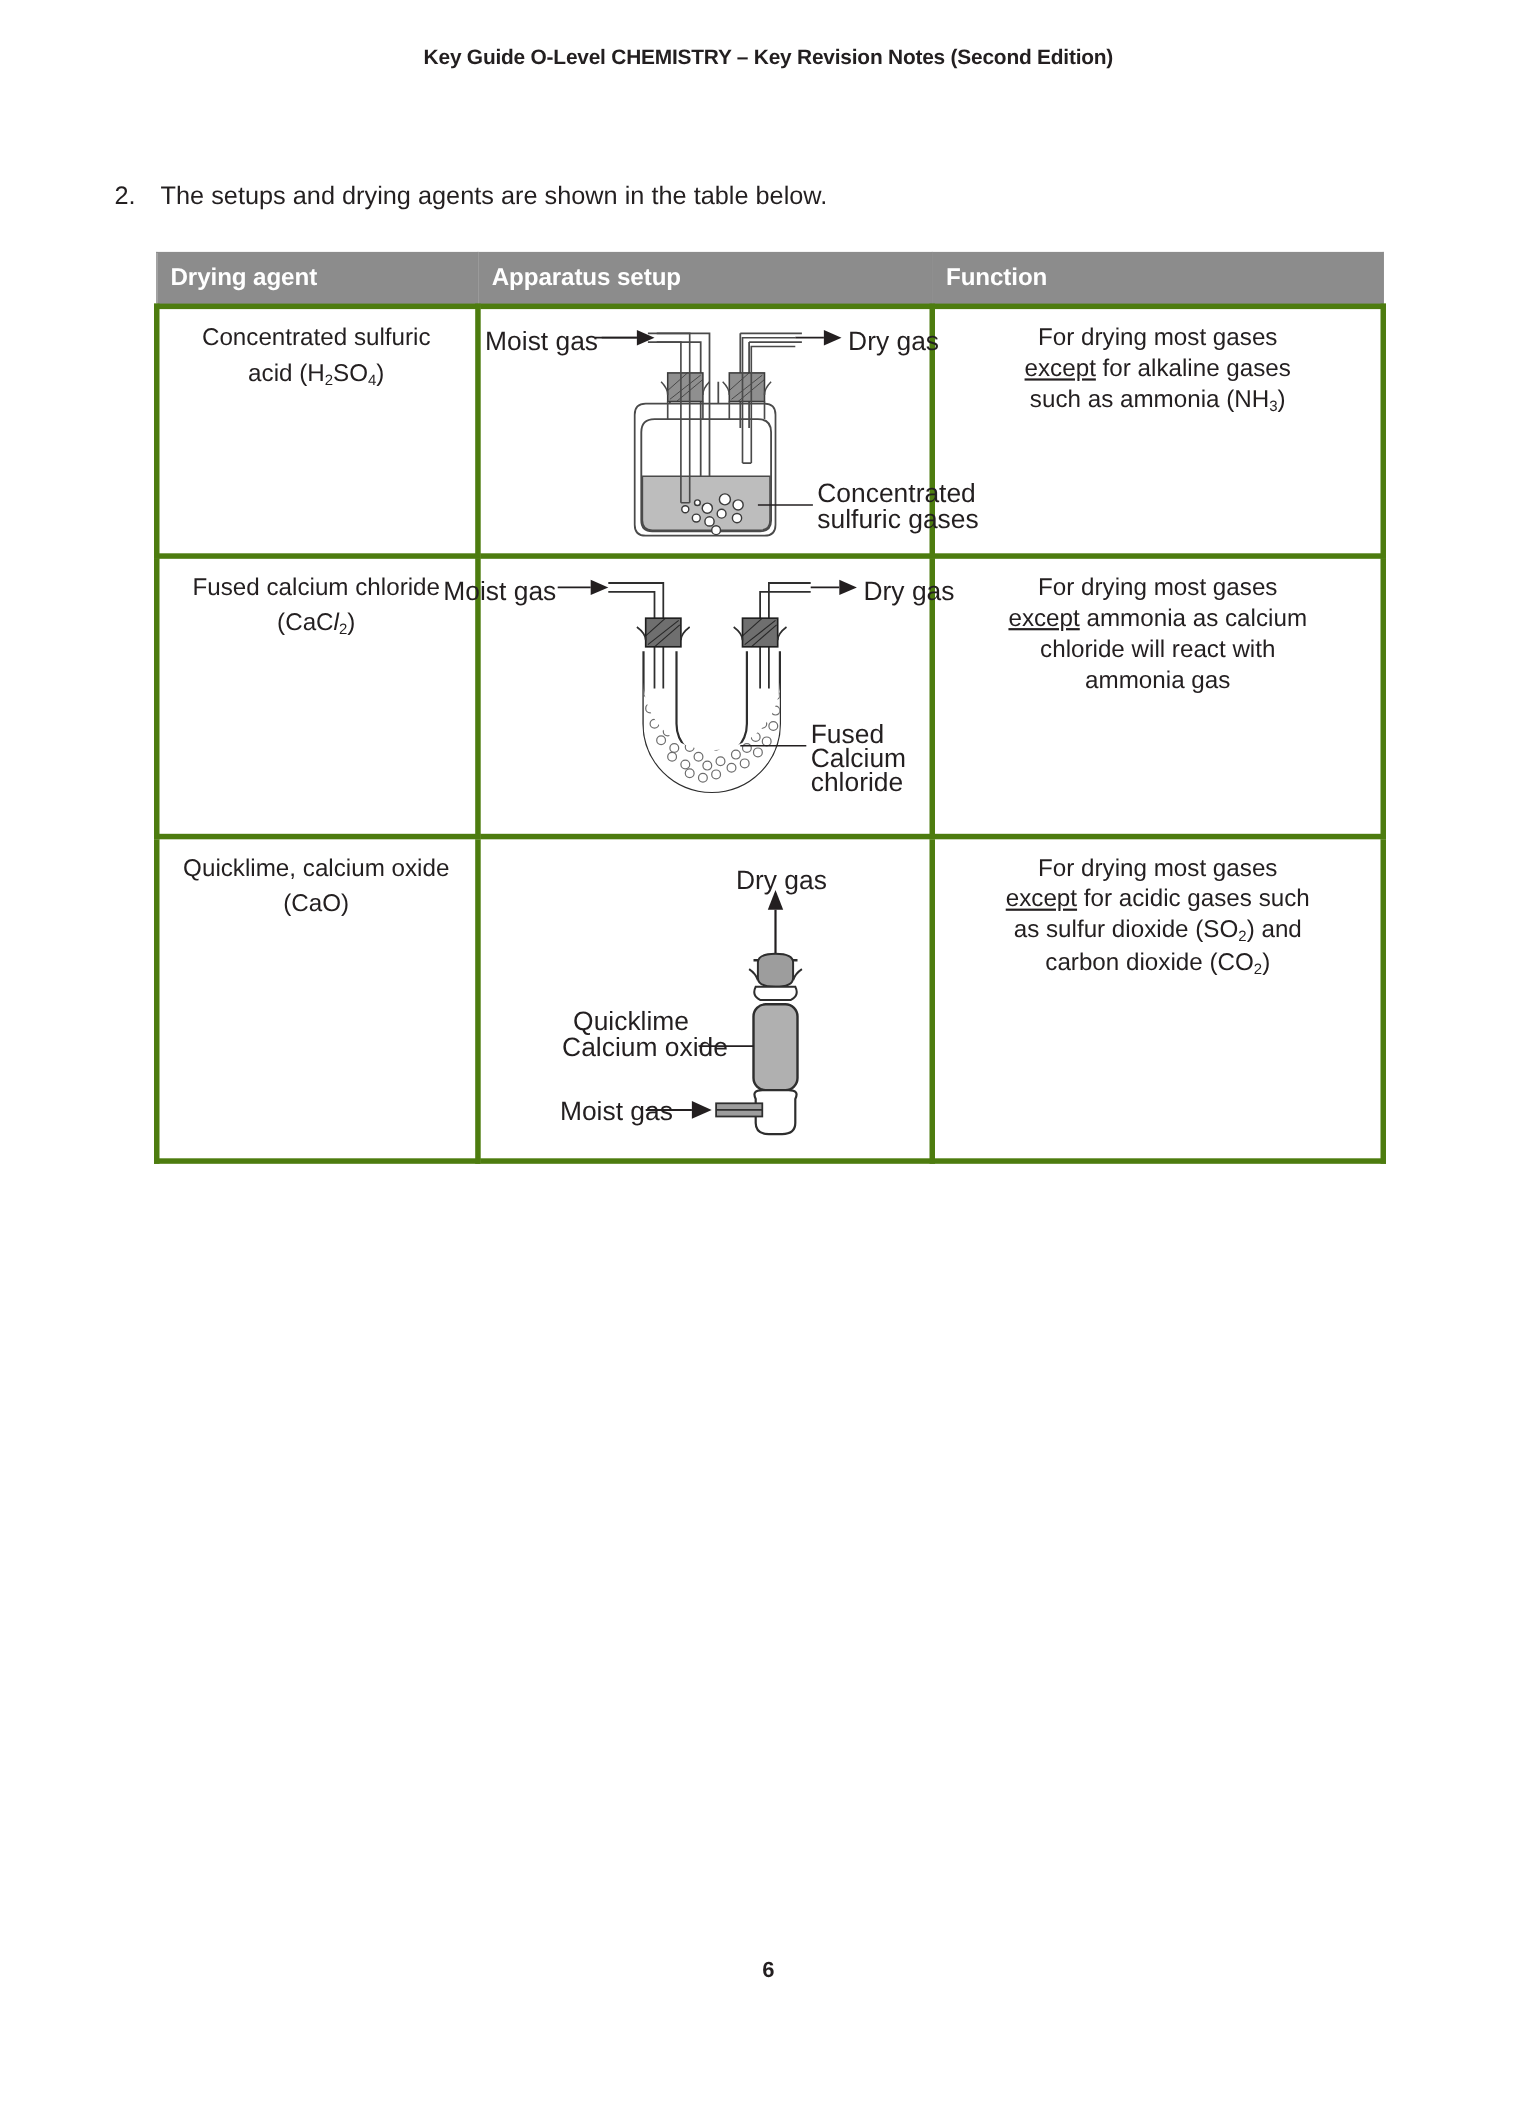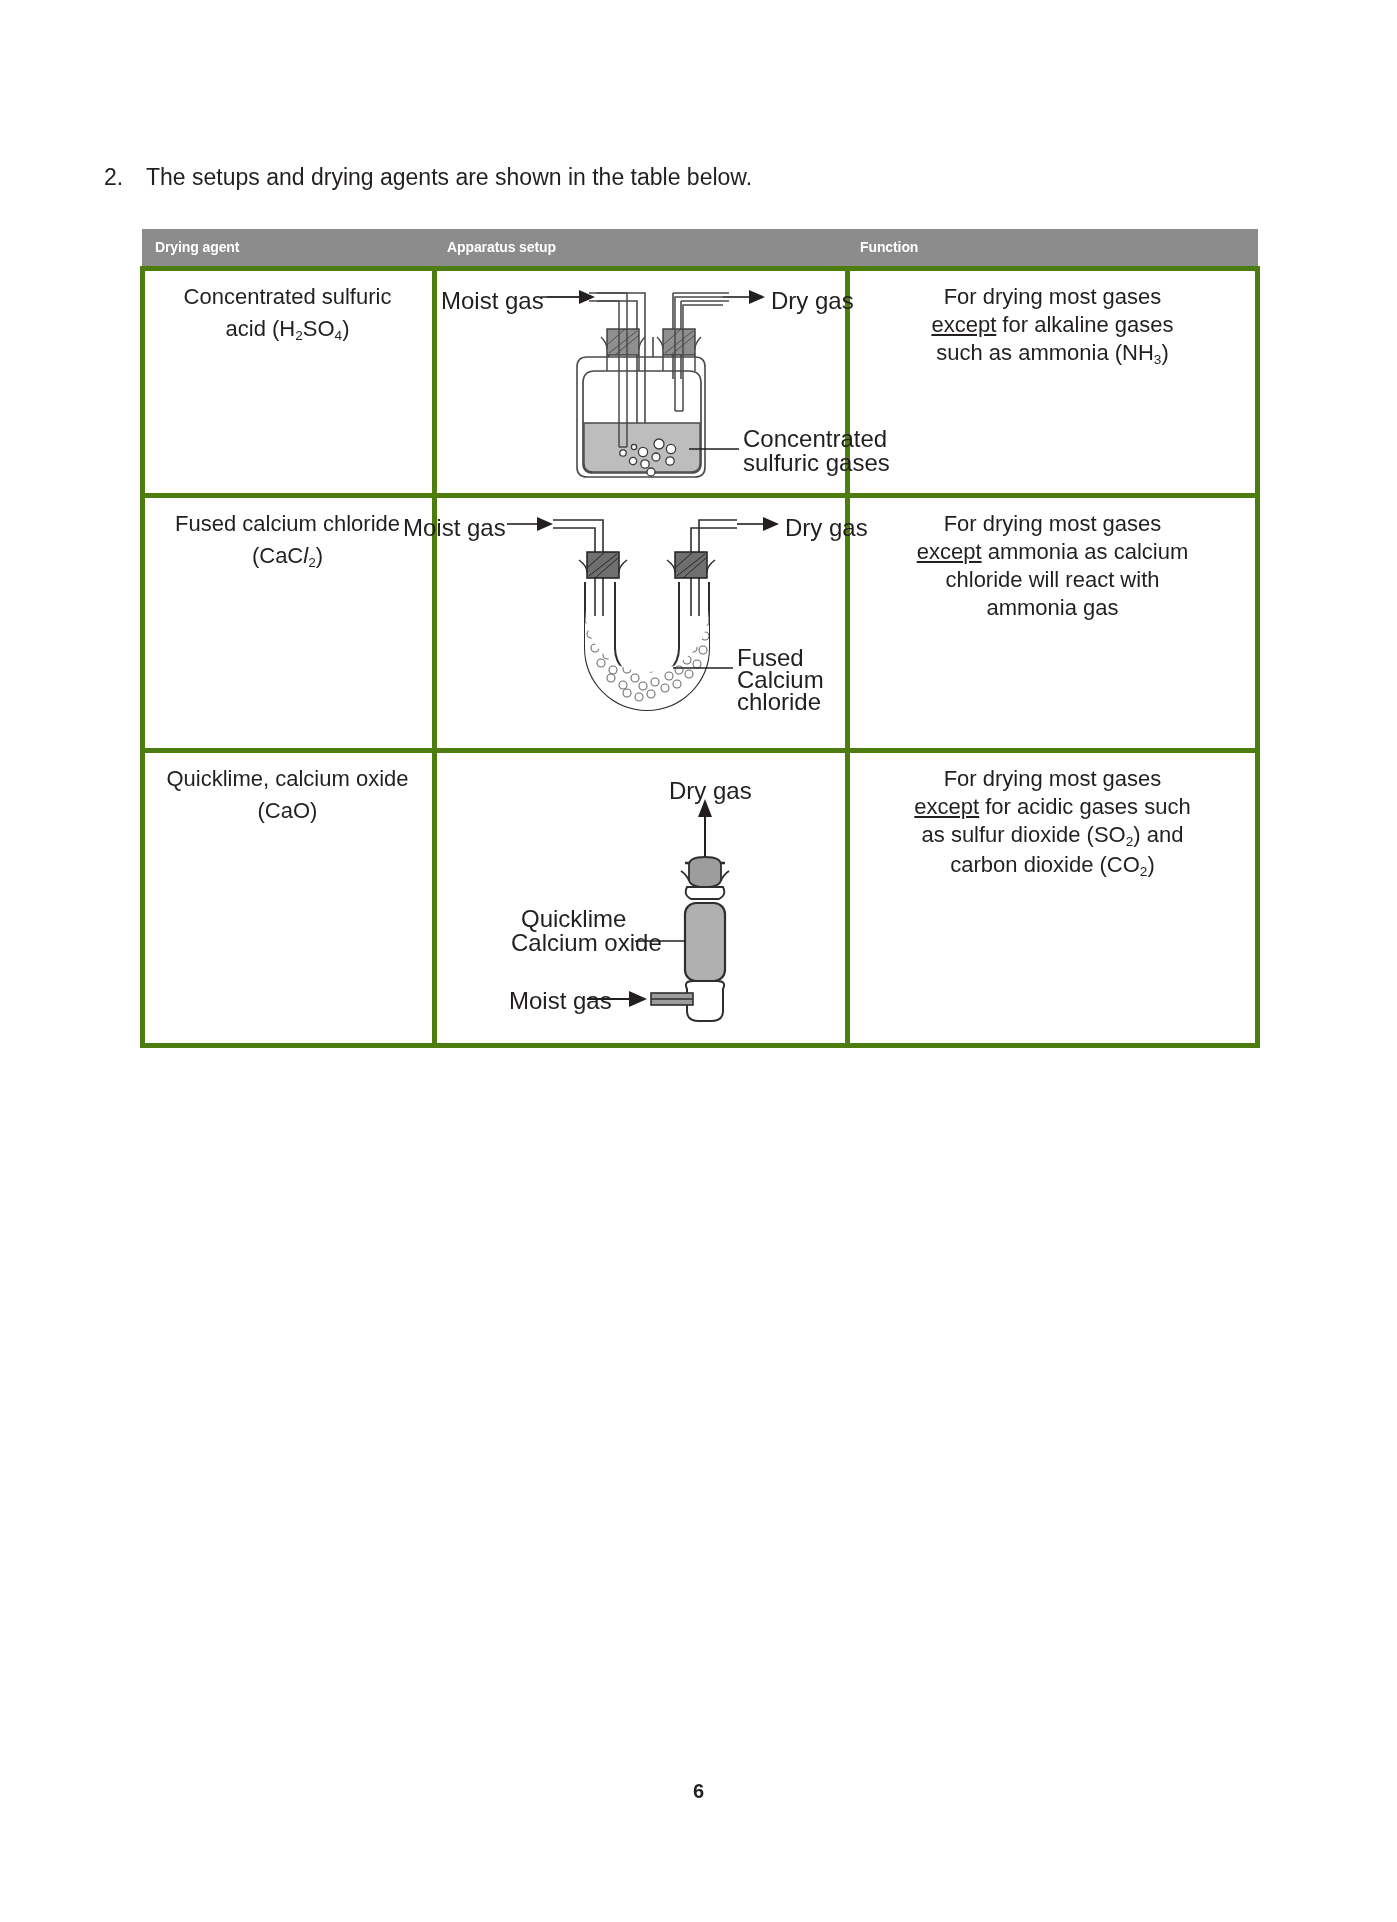--- a/index.html
+++ b/index.html
@@ -40,21 +40,21 @@
   .tbl td,.tbl th{
     border:5px solid #4d7c0f;
     vertical-align:top;
     padding:0;
     text-align:center;
   }
   .tbl thead th{
     background:#8c8c8c;
     border:1px solid #8c8c8c;
     color:#ffffff;
-    font-size:14px;font-weight:bold;
+    font-size:22px;font-weight:bold;
     text-align:left;
     padding:9px 0 11px 12px;
     letter-spacing:-0.1px;
   }
   .col-agent{width:292px;}
   .col-setup{width:413px;}
   .col-func{width:410px;}
 
   .cell-pad{padding:12px 14px 14px 12px;font-size:22px;line-height:1.28;}
   .cell-func{padding:12px 14px 14px 14px;font-size:22px;line-height:1.28;}
@@ -78,20 +78,21 @@
   .folio{
     position:absolute;left:0;bottom:119px;width:1397px;
     text-align:center;font-size:20px;font-weight:bold;color:#231f20;
   }
 </style>
 </head>
 <body>
 
 <div class="page">
 
+  <div class="doc-header">Key Guide O-Level CHEMISTRY – Key Revision Notes (Second Edition)</div>
 
   <div class="question">
     <span class="q-num">2.</span>
     <span class="q-text">The setups and drying agents are shown in the table below.</span>
   </div>
 
   <table class="tbl">
     <colgroup>
       <col class="col-agent">
         <col class="col-setup">

